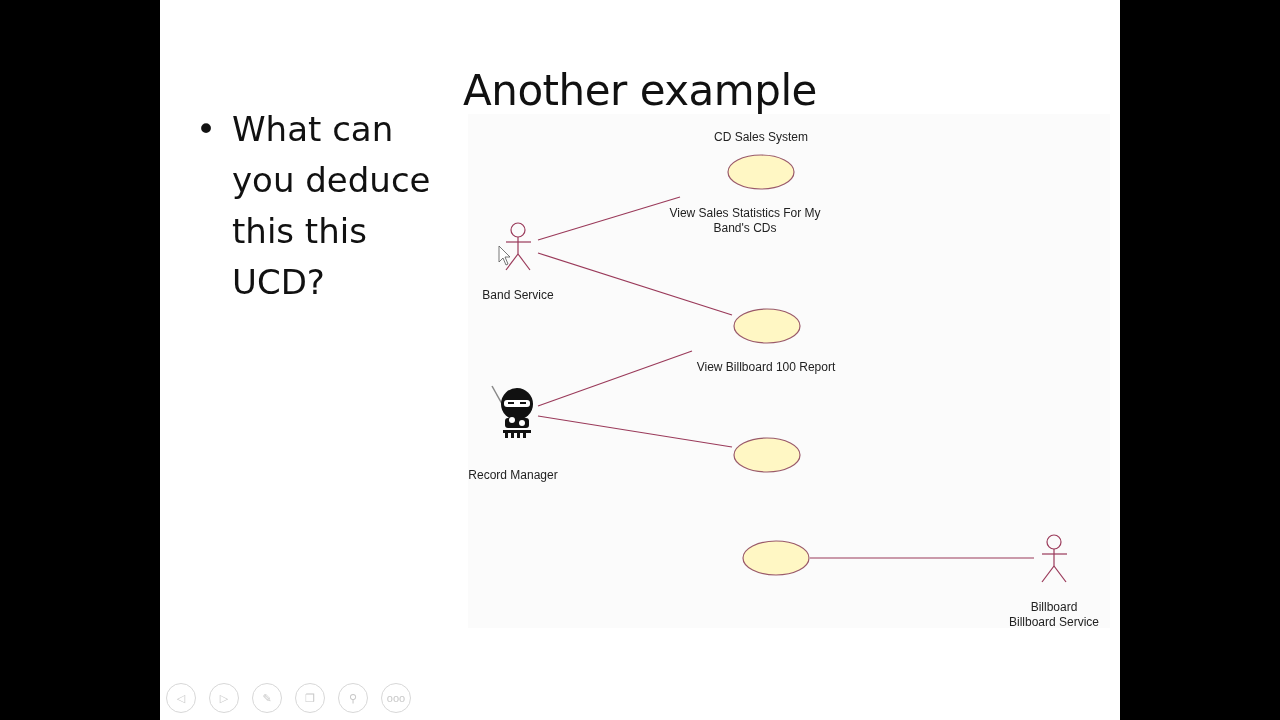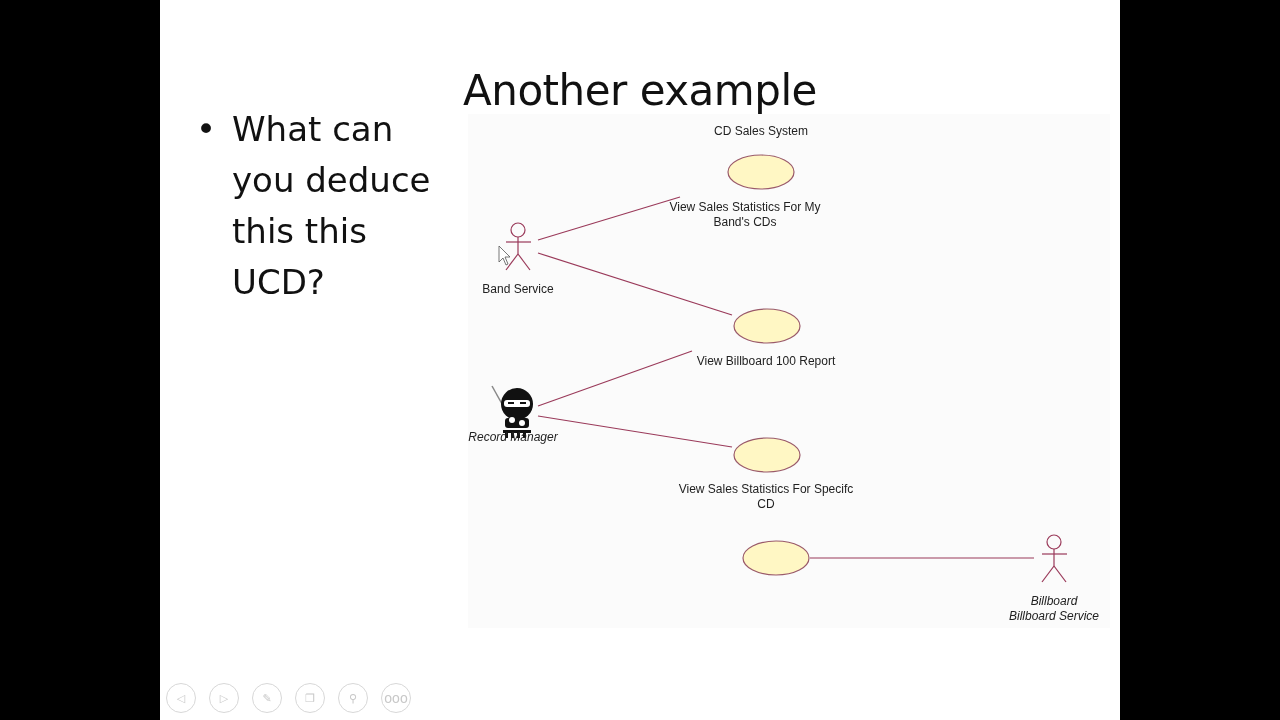--- a/index.html
+++ b/index.html
@@ -4,21 +4,21 @@
 <style>
   html, body { margin:0; padding:0; }
   body { width:1280px; height:720px; background:#000; position:relative; overflow:hidden; font-family:"Liberation Sans", sans-serif; }
   .slide { position:absolute; left:160px; top:0; width:960px; height:720px; background:#ffffff; }
   .title { position:absolute; left:0; top:28px; width:960px; text-align:center; font-family:"DejaVu Sans", sans-serif; font-size:42px; color:#111; letter-spacing:-0.5px;margin-top:38px; }
   .bullet { position:absolute; left:36px; top:104px; width:260px; font-family:"DejaVu Sans", sans-serif; font-size:34px; line-height:51px; color:#111; }
   .bullet .dot { position:absolute; left:0; top:0; }
   .bullet .text { position:absolute; left:36px; top:0; width:230px; }
   .diagram { position:absolute; left:308px; top:114px; width:642px; height:514px; background:#fbfbfb; }
   .diagram svg { position:absolute; left:0; top:0; }
-  .lbl { position:absolute; font-family:"Liberation Sans", sans-serif; font-size:12px; color:#222; text-align:center; line-height:15px; white-space:nowrap; }
+  .lbl { position:absolute; font-family:"Liberation Sans", sans-serif; font-size:12px; color:#222; text-align:center; line-height:15px; white-space:nowrap;margin-top:6px; }
   .toolbar { position:absolute; left:6px; top:683px; display:flex; gap:13px; }
   .tb-btn { width:28px; height:28px; border:1px solid #d8d8d8; border-radius:50%; display:flex; align-items:center; justify-content:center; color:#c8c8c8; font-size:11px; background:#fff; }
 </style>
 </head>
 <body>
 
 <div class="slide">
   <div class="title">Another example</div>
 
   <div class="bullet">
@@ -85,29 +85,25 @@
 
     <div class="lbl" style="left:184px;top:86px;width:186px;">
       <div>View Sales Statistics For My</div>
       <div>Band's CDs</div>
     </div>
 
     <div class="lbl" style="left:-2px;top:168px;width:104px;">Band Service</div>
 
     <div class="lbl" style="left:212px;top:240px;width:172px;">View Billboard 100 Report</div>
 
-    <div class="lbl" style="left:-8px;top:316px;width:106px;font-style:italic;">Record Manager</div>
-
-    <div class="lbl" style="left:196px;top:368px;width:204px;">
-      <div>View Sales Statistics For Specifc</div>
-      <div>CD</div>
-    </div>
+    <div class="lbl" style="left:-8px;top:348px;width:106px;">Record Manager</div>
 
 
-    <div class="lbl" style="left:530px;top:480px;width:112px;font-style:italic;">
+
+    <div class="lbl" style="left:530px;top:480px;width:112px;">
       <div>Billboard</div>
       <div>Billboard Service</div>
     </div>
   </div>
 
   <div class="toolbar">
     <div class="tb-btn">
         <span>◁</span>
       </div>
     <div class="tb-btn">
@@ -116,16 +112,16 @@
     <div class="tb-btn">
         <span>✎</span>
       </div>
     <div class="tb-btn">
         <span>❐</span>
       </div>
     <div class="tb-btn">
         <span>⚲</span>
       </div>
     <div class="tb-btn">
-        <span style="font-size:14px;">ooo</span>
+        <span style="font-size:11px;">ooo</span>
       </div>
   </div>
 </div>
 
 </body></html>

